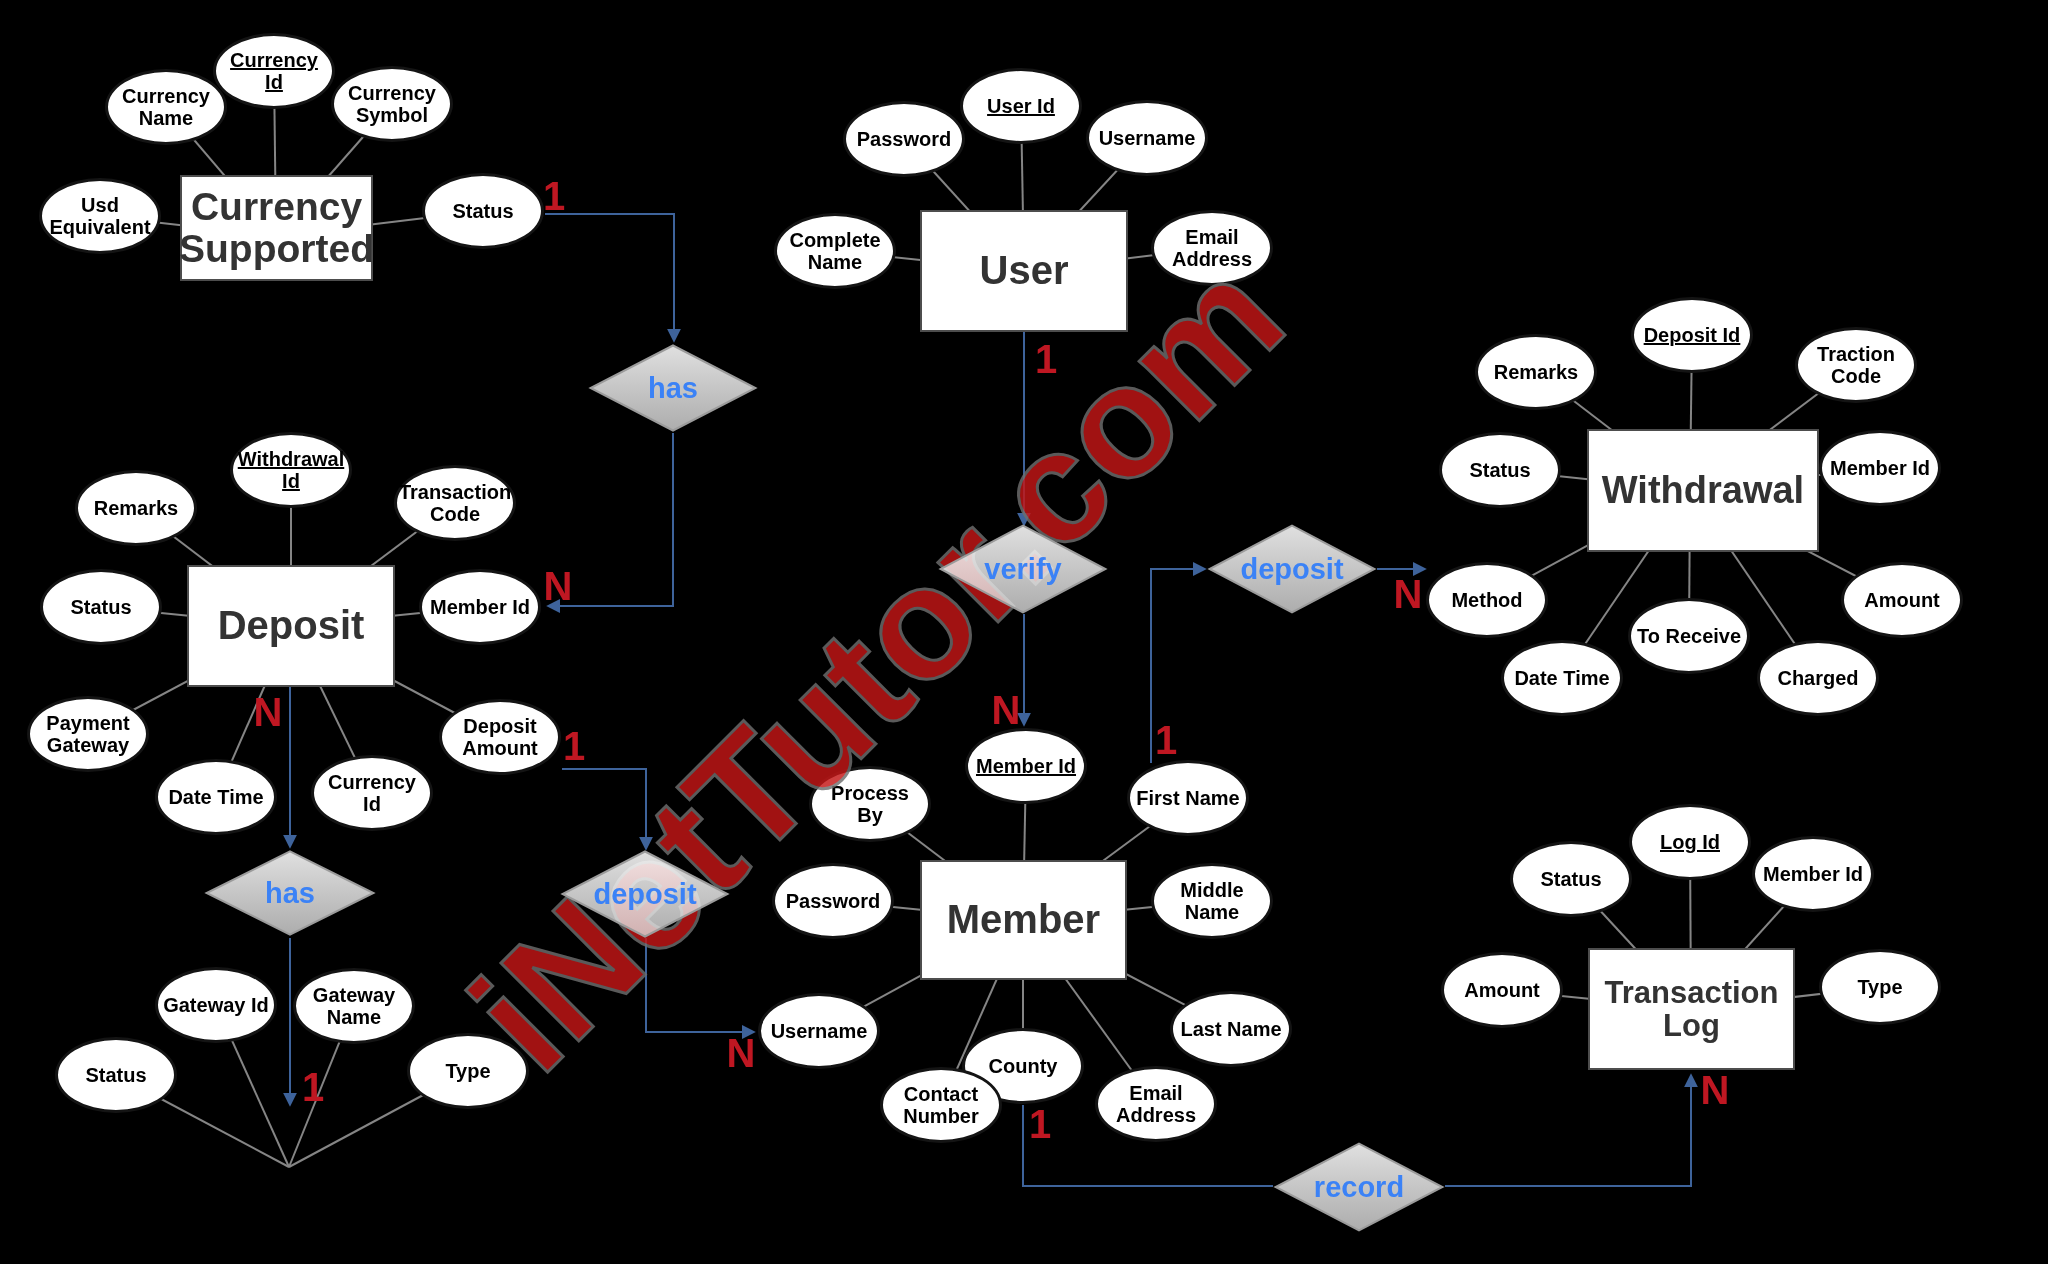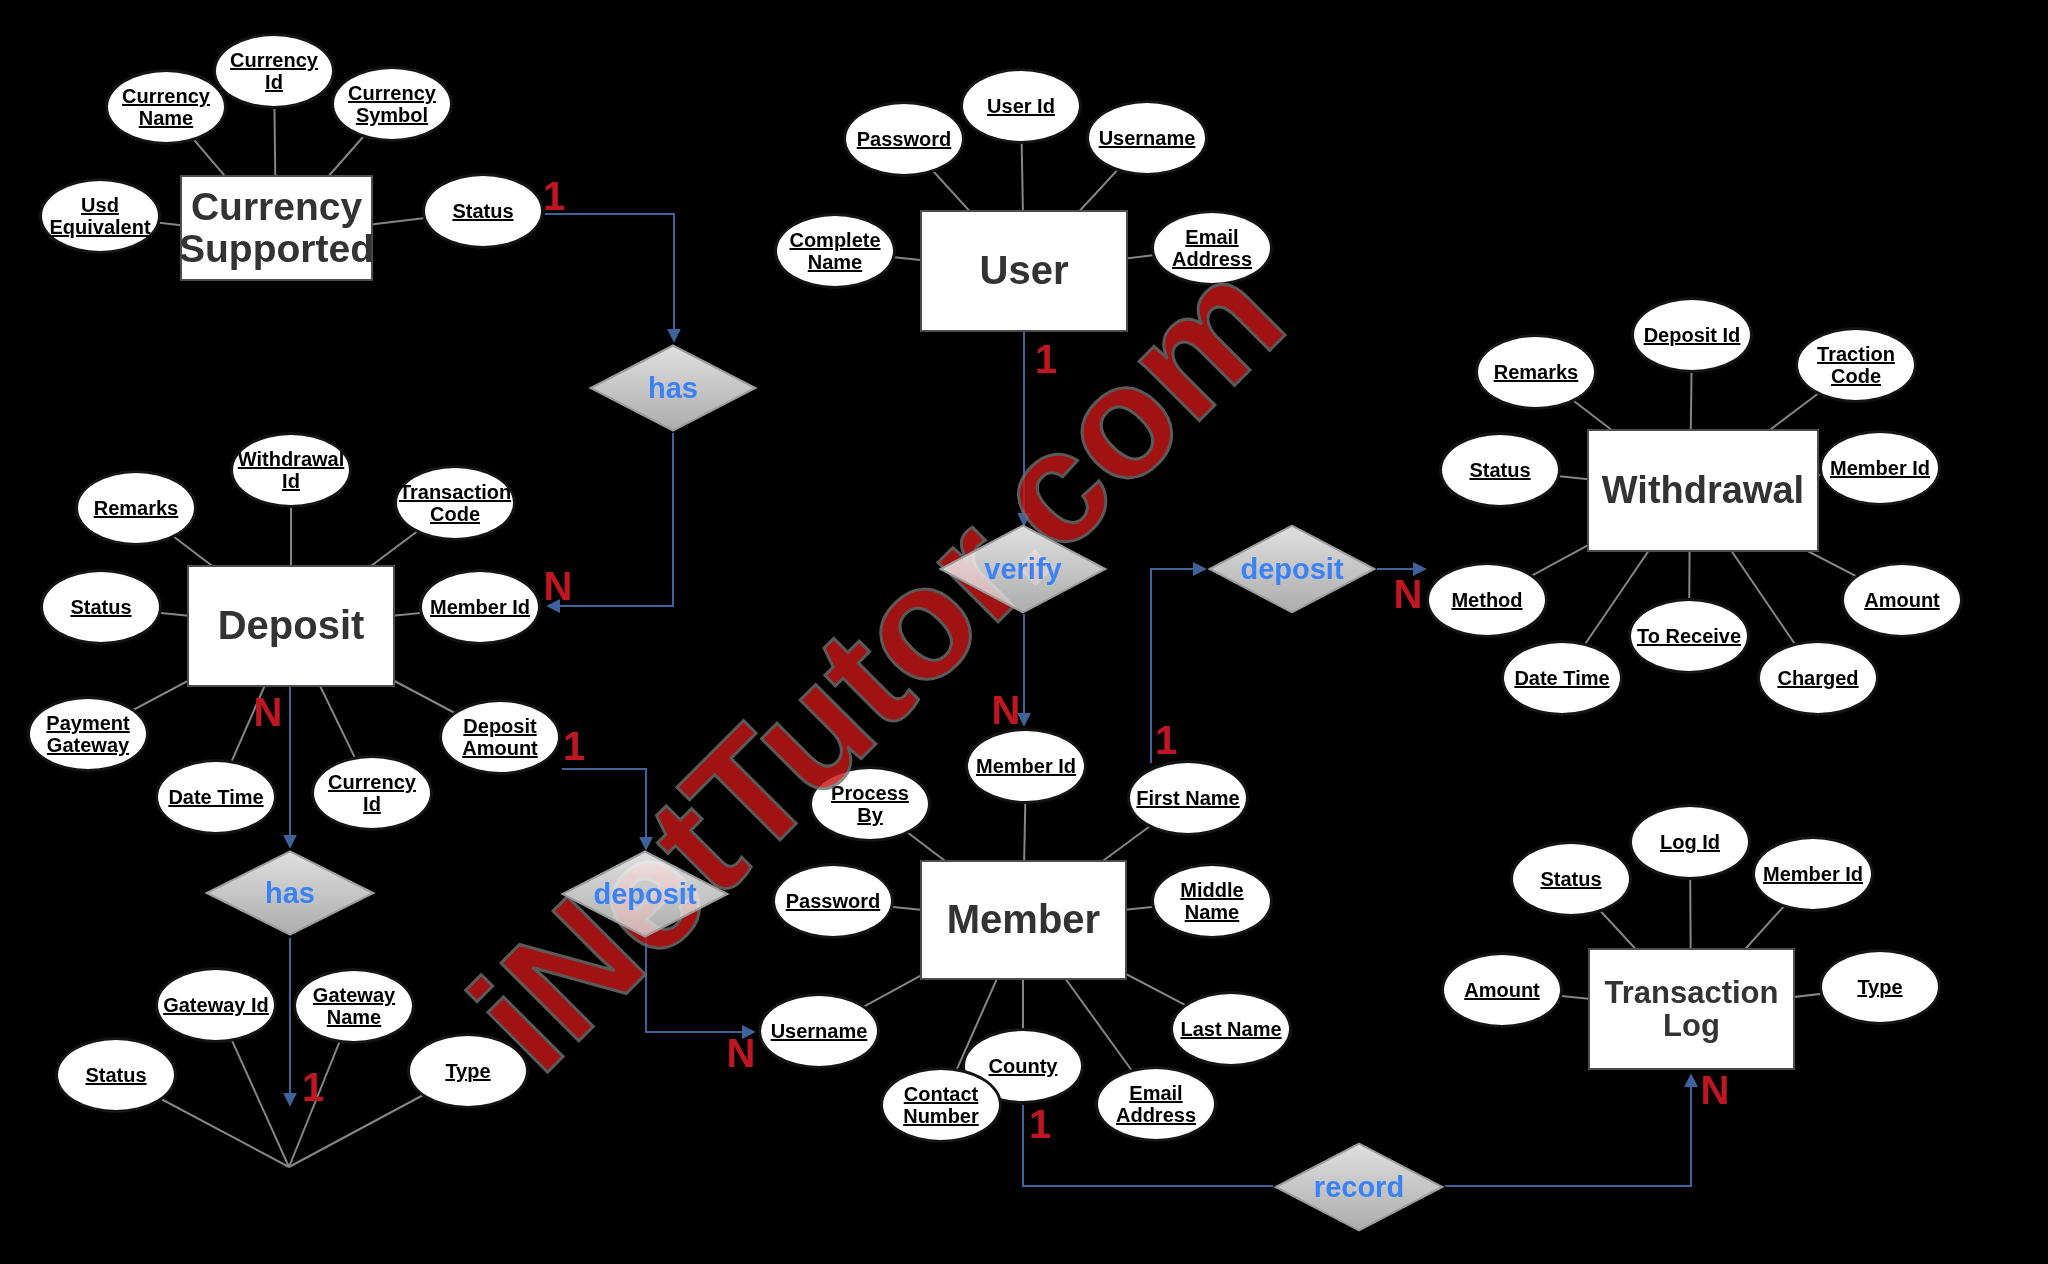--- a/index.html
+++ b/index.html
@@ -2,21 +2,21 @@
 <html><head>
 <meta charset="utf-8">
 <style>
   html,body{margin:0;padding:0;background:#000;}
   #stage{position:relative;width:2048px;height:1264px;background:#000;overflow:hidden;
          font-family:"Liberation Sans",sans-serif;}
   #wires{position:absolute;left:0;top:0;z-index:2;}
   .node{position:absolute;display:flex;align-items:center;justify-content:center;
         text-align:center;box-sizing:border-box;}
   .ellipse{width:122px;height:76px;background:#fff;border:3px solid #141414;border-radius:50%;
-           font-weight:bold;font-size:20px;line-height:1.1;color:#000;z-index:3;padding:0 5px;text-decoration:underline;}
+           font-weight:bold;font-size:20px;line-height:1.1;color:#000;z-index:3;padding:0 5px;}
   .ellipse.key{text-decoration:underline;}
   .entity{background:#fff;border:2px solid #4d4d4d;font-weight:bold;color:#333;
           z-index:3;line-height:1.08;padding:0 4px;}
   .diamond{z-index:6;font-weight:bold;color:#3b82f6;font-size:29px;}
   .diamond svg{position:absolute;left:0;top:0;width:100%;height:100%;}
   .diamond .dlbl{position:relative;z-index:1;}
   .card{position:absolute;z-index:4;font-weight:bold;font-size:40px;color:#bf1722;
         transform:translate(-50%,-50%);line-height:1;}
   .watermark{position:absolute;left:877px;top:665px;z-index:5;font-weight:bold;font-size:160px;
              color:#c51616;opacity:0.82;white-space:nowrap;transform:translate(-50%,-50%) rotate(-45deg);

